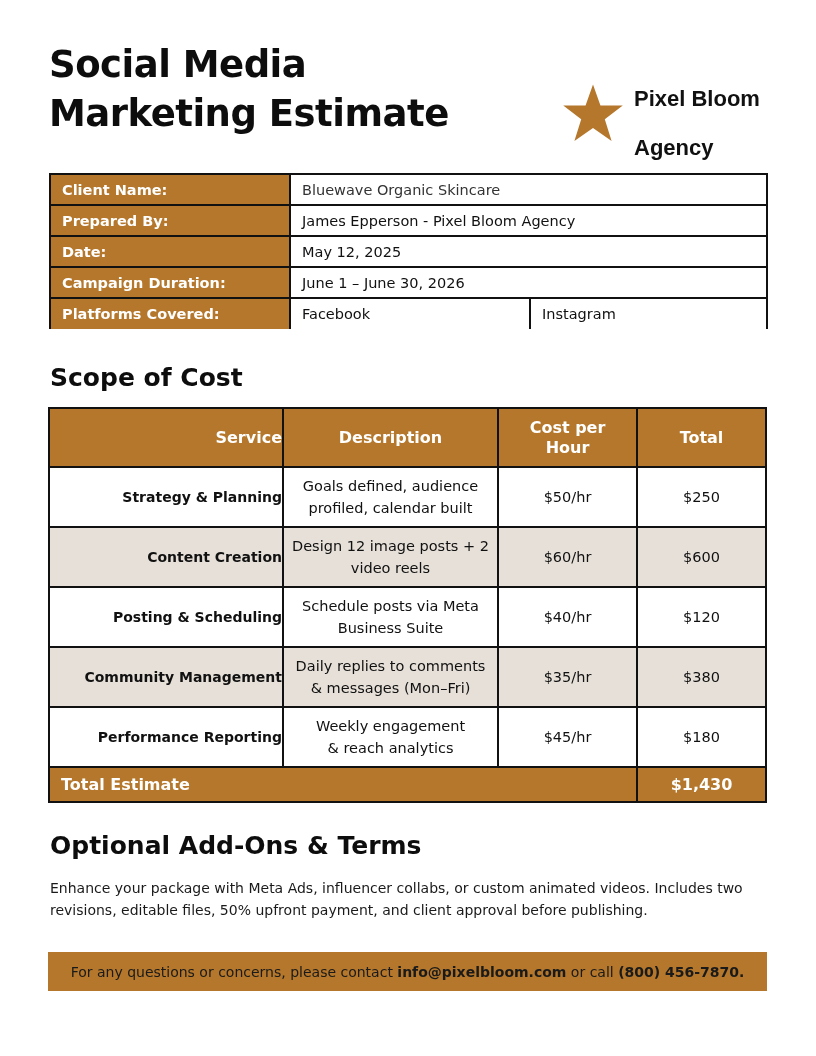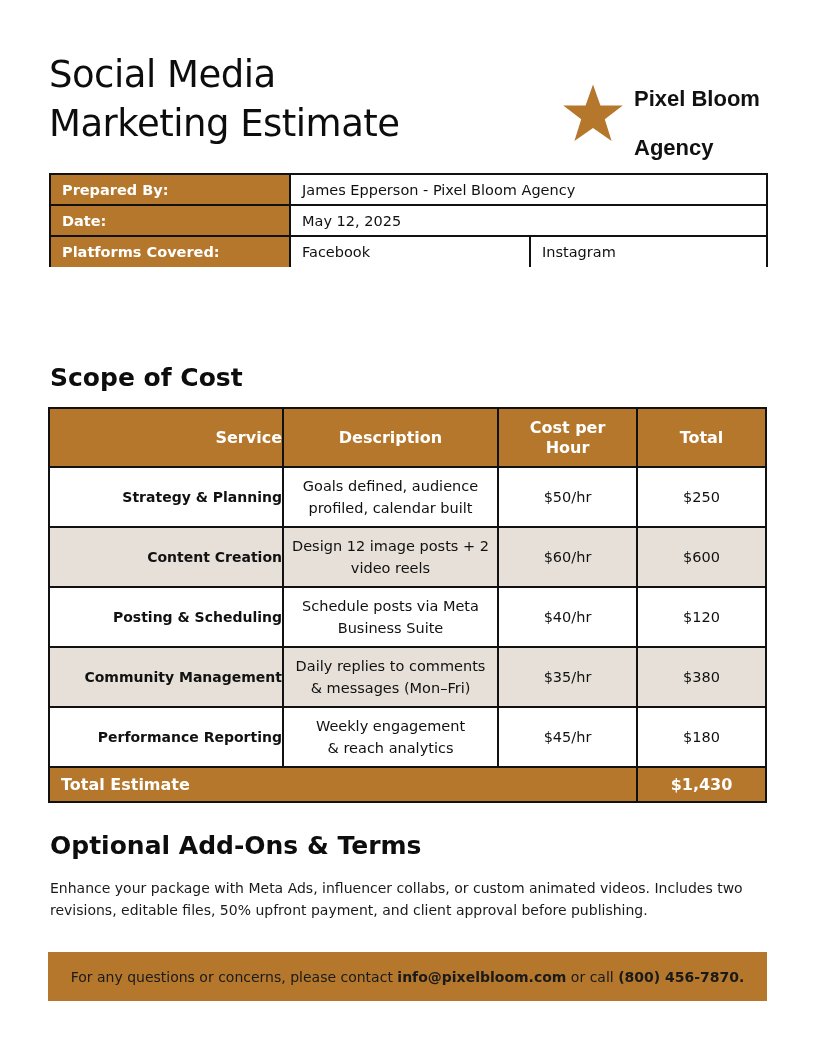--- a/index.html
+++ b/index.html
@@ -2,22 +2,22 @@
 <html><head>
 <meta charset="utf-8">
 <style>
   * { box-sizing: border-box; margin: 0; padding: 0; }
   body {
     width: 816px; height: 1056px; background: #ffffff;
     font-family: "DejaVu Sans", sans-serif; color: #111;
     position: relative; overflow: hidden;
   }
   .title {
-    position: absolute; left: 49px; top: 50px;
-    font-size: 37px; font-weight: normal; line-height: 49px; letter-spacing: -0.5px;
+    position: absolute; left: 49px; top: 40px;
+    font-size: 37px; font-weight: bold; line-height: 49px; letter-spacing: -0.5px;
     color: #0d0d0d;
   }
   .title span { display: block; }
   .logo { position: absolute; left: 562px; top: 64px; display: flex; align-items: center; }
   .logo svg { width: 62px; height: 62px; }
   .logo-text {
     margin-left: 10px; font-family: "Liberation Sans", sans-serif; font-weight: bold;
     font-size: 22px; line-height: 29px; color: #111;
   }
   .logo-text span { display: block; margin-top: 20px; }
@@ -53,21 +53,21 @@
     background: #b4772b; color: #fff; font-weight: bold; font-size: 16px; height: 35px;
   }
   .scope tfoot td.lbl { text-align: left; padding-left: 11px; }
   .scope tfoot td.amt { text-align: center; }
 
   .addons-text {
     position: absolute; left: 50px; top: 877px; width: 720px;
     font-size: 14px; line-height: 22px; color: #1a1a1a;
   }
   .footer {
-    position: absolute; left: 48px; top: 952px; width: 719px; height: 49px;
+    position: absolute; left: 48px; top: 952px; width: 719px; height: 39px;
     background: #b4772b; display: flex; align-items: center; justify-content: center;
     font-size: 14px; color: #1a1a1a;
   }
   .footer b { font-weight: bold; }
 </style>
 </head>
 <body>
 
 <div class="title">
   <span>Social Media</span>
@@ -79,27 +79,35 @@
     <polygon fill="#b4772b" points="50,4 62,38 98,38 69,60 80,95 50,74 20,95 31,60 2,38 38,38"></polygon>
   </svg>
   <div class="logo-text">
     <span>Pixel Bloom</span>
     <span>Agency</span>
   </div>
 </div>
 
 <table class="info">
   <tbody>
+      <tr>
+    <td class="lbl">Client Name:</td>
+    <td colspan="2" style="color:#333">Bluewave Organic Skincare</td>
+  </tr>
   <tr>
     <td class="lbl">Prepared By:</td>
     <td colspan="2">James Epperson - Pixel Bloom Agency</td>
   </tr>
   <tr>
     <td class="lbl">Date:</td>
     <td colspan="2">May 12, 2025</td>
+  </tr>
+  <tr>
+    <td class="lbl">Campaign Duration:</td>
+    <td colspan="2">June 1 – June 30, 2026</td>
   </tr>
   <tr class="last">
     <td class="lbl">Platforms Covered:</td>
     <td style="width:240px">Facebook</td>
     <td>Instagram</td>
   </tr>
 </tbody>
   </table>
 
 <h2 class="scope-title">Scope of Cost</h2>

